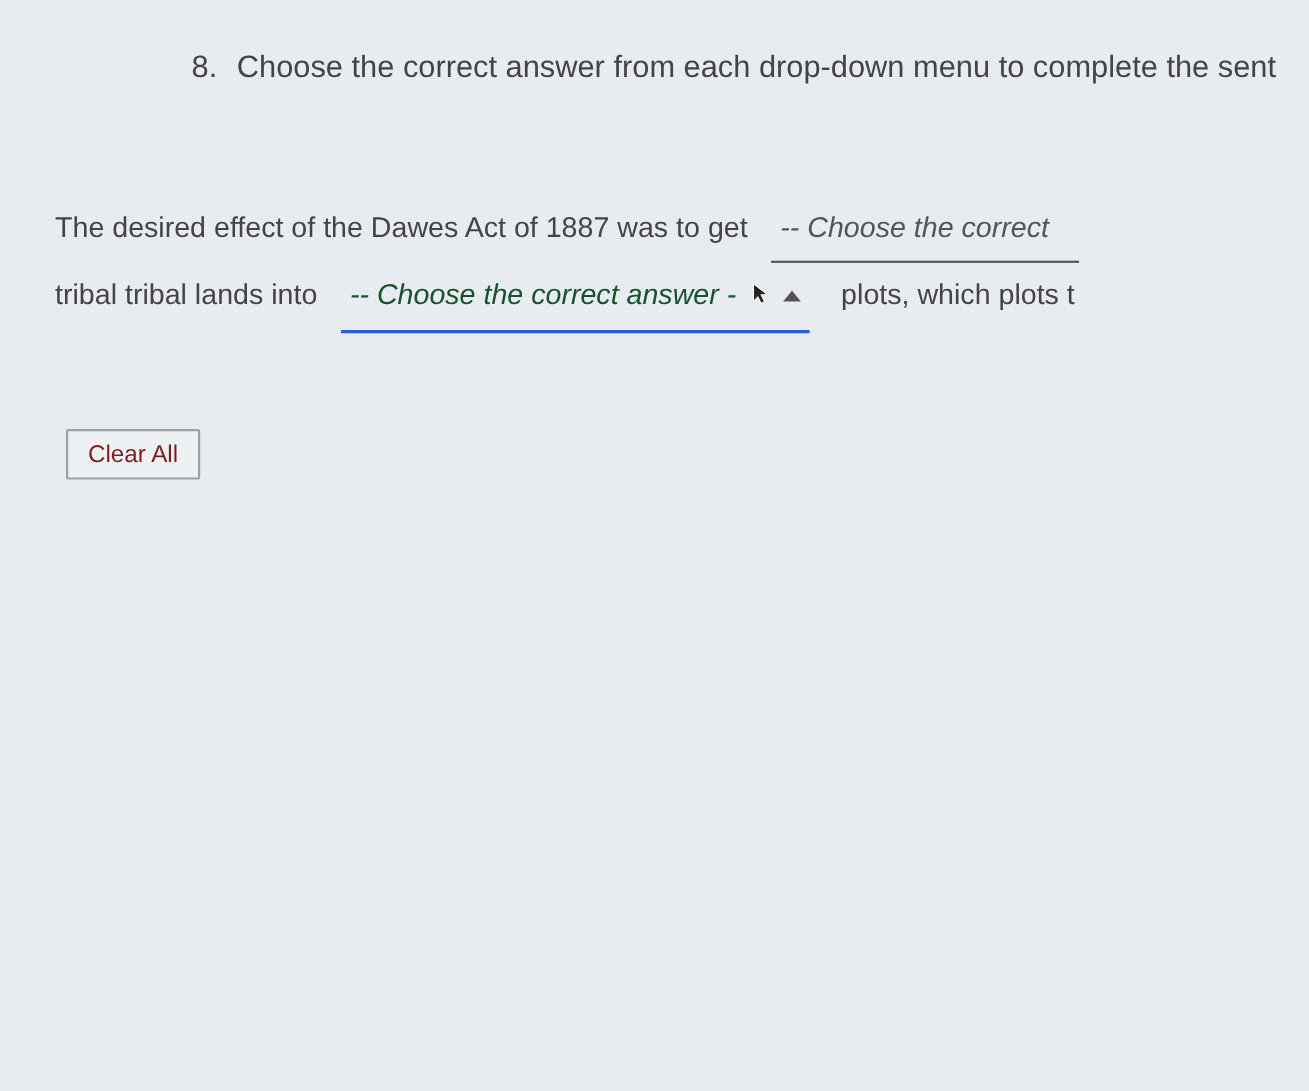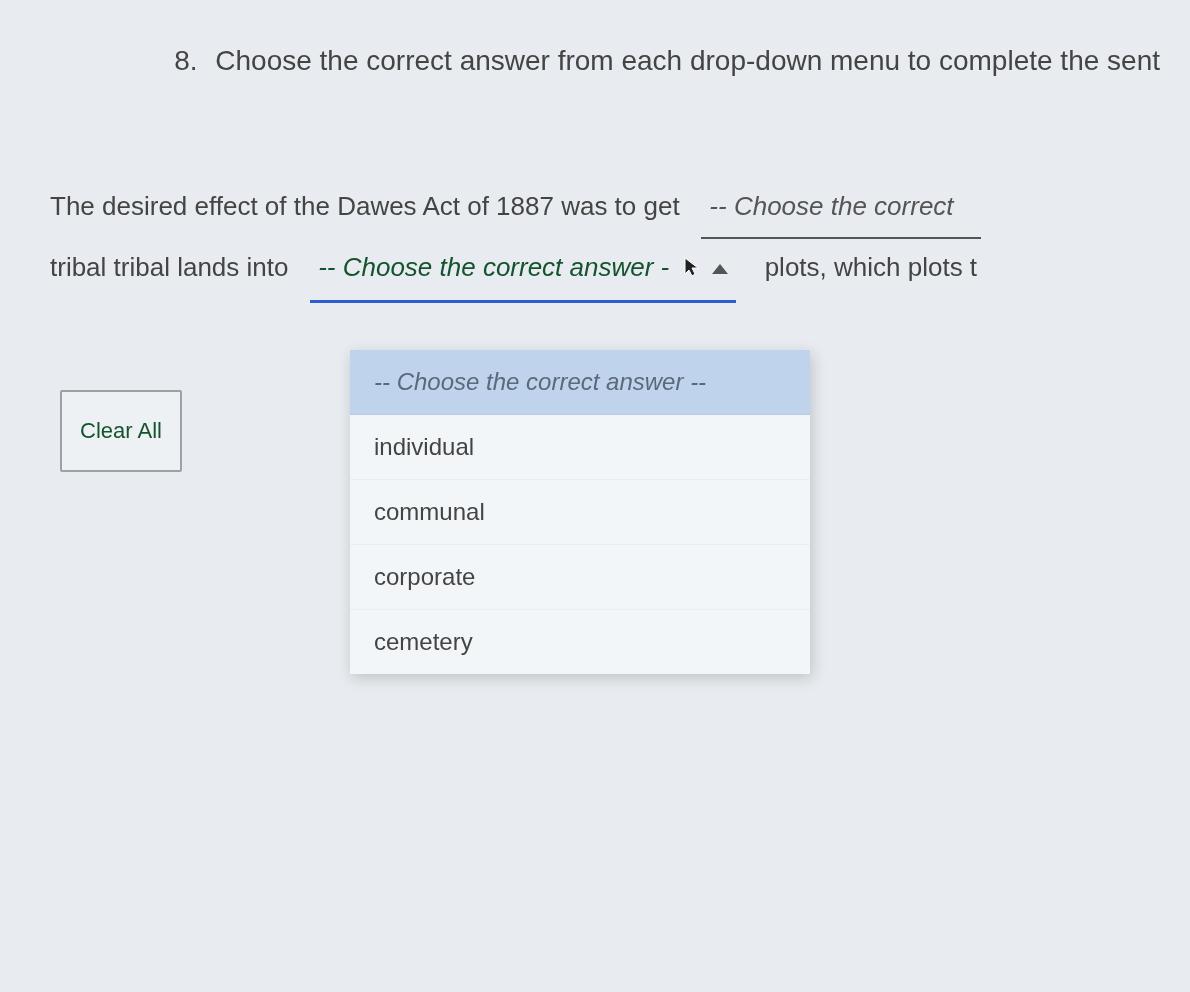--- a/index.html
+++ b/index.html
@@ -87,22 +87,22 @@
     }
     .dropdown-item.highlighted {
       background: #bfd3ec;
       font-style: italic;
       color: #5a6a7a;
     }
     .clear-all-btn {
       display: inline-block;
       border: 2px solid #9aa2a8;
       background: #eef1f3;
-      color: #14532d;
-      padding: 26px 18px;
+      color: #7f1d1d;
+      padding: 8px 18px;
       font-size: 22px;
       cursor: pointer;
       border-radius: 2px;
       margin-top: 40px;
       margin-left: 0;
       position: absolute;
       top: 310px;
       left: 30px;
     }
     .content-wrap {
@@ -134,21 +134,14 @@
         </svg>
       </span>
       <span class="caret-up"></span>
     </span>
     &nbsp;&nbsp;
     <span class="sentence-part">plots, which plots t</span>
   </div>
 
   <button class="clear-all-btn">Clear All</button>
 
-  <div class="dropdown-menu">
-    <div class="dropdown-item highlighted">-- Choose the correct answer --</div>
-    <div class="dropdown-item">individual</div>
-    <div class="dropdown-item">communal</div>
-    <div class="dropdown-item">corporate</div>
-    <div class="dropdown-item">cemetery</div>
-  </div>
 
 </div>
 
 </body></html>

